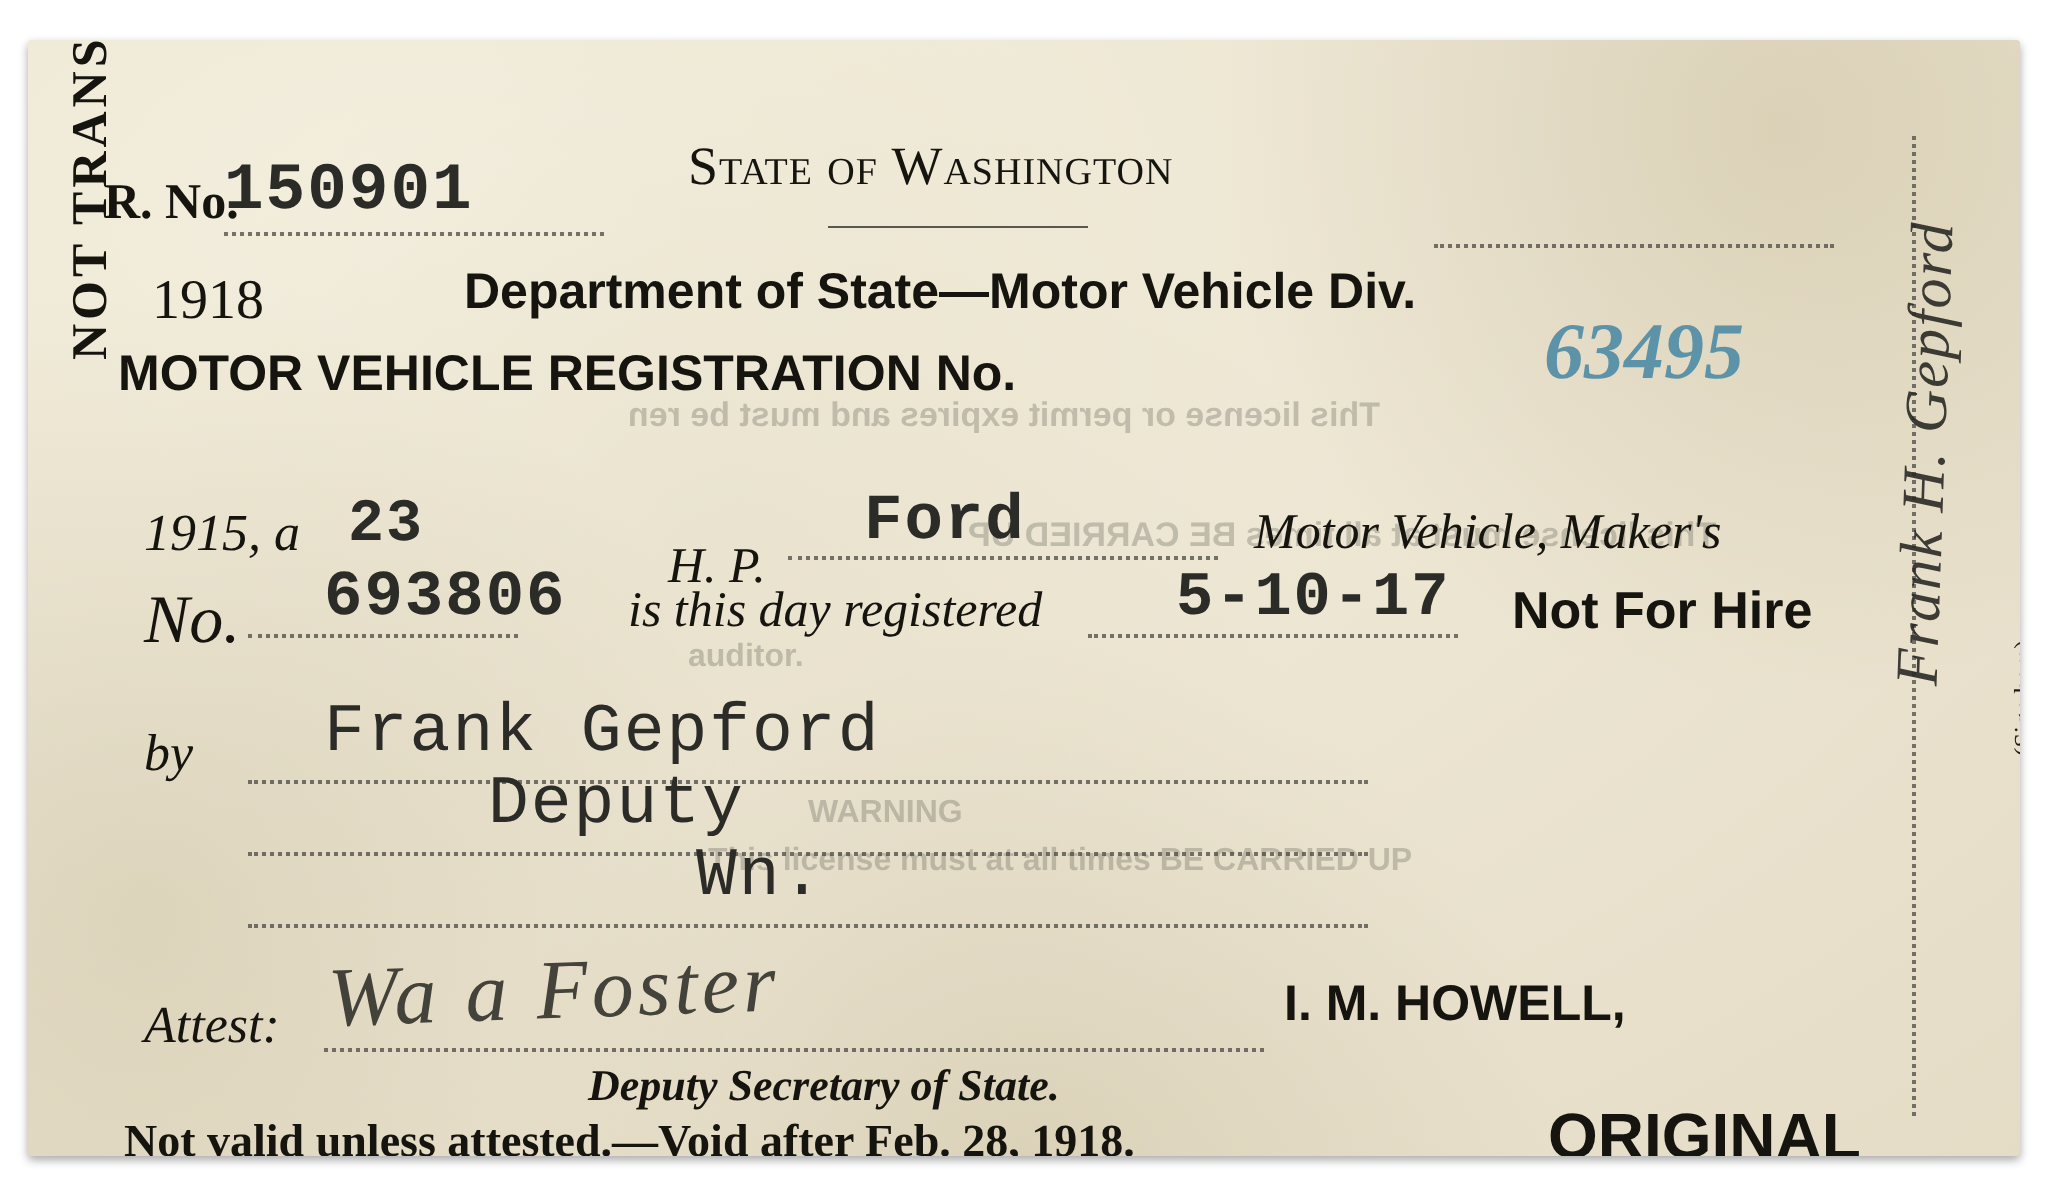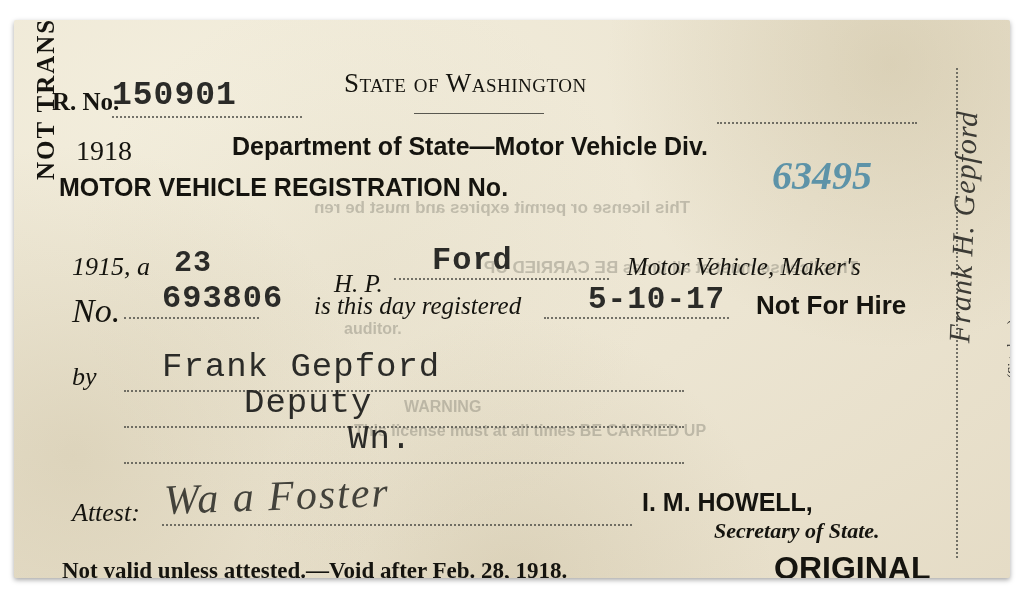--- a/index.html
+++ b/index.html
@@ -203,19 +203,19 @@
   <div class="txt typed" style="left:230px; top:364px; font-size:34px;">Deputy</div>
   <div class="dots" style="left:110px; top:406px; width:560px;"></div>
 
   <div class="txt typed" style="left:298px; top:400px; font-size:34px;margin-left:36px;">Wn.</div>
   <div class="dots" style="left:110px; top:442px; width:560px;"></div>
 
   <div class="txt printed" style="left:58px; top:478px; font-size:26px; font-style:italic;">Attest:</div>
   <div id="attest-sig">Wa a Foster</div>
   <div class="dots" style="left:148px; top:504px; width:470px;"></div>
 
+  <div class="txt printed" style="left:280px; top:510px; font-size:22px; font-weight:bold; font-style:italic;">Deputy Secretary of State.</div>
   <div class="txt printed" style="left:48px; top:538px; font-size:23px; font-weight:bold;">Not valid unless attested.—Void after Feb. 28, 1918.</div>
 
   <div class="txt printed" style="left:628px; top:468px; font-size:25px; font-weight:bold; font-family:'Liberation Sans', sans-serif;">I. M. HOWELL,</div>
-  <div class="txt printed" style="left:700px; top:498px; font-size:22px; font-weight:bold; font-style:italic;">Secretary of State.</div>
   <div class="txt printed" style="left:760px; top:530px; font-size:32px; font-weight:bold; font-family:'Liberation Sans', sans-serif;">ORIGINAL</div>
 
 </div>
 
 </body></html>

